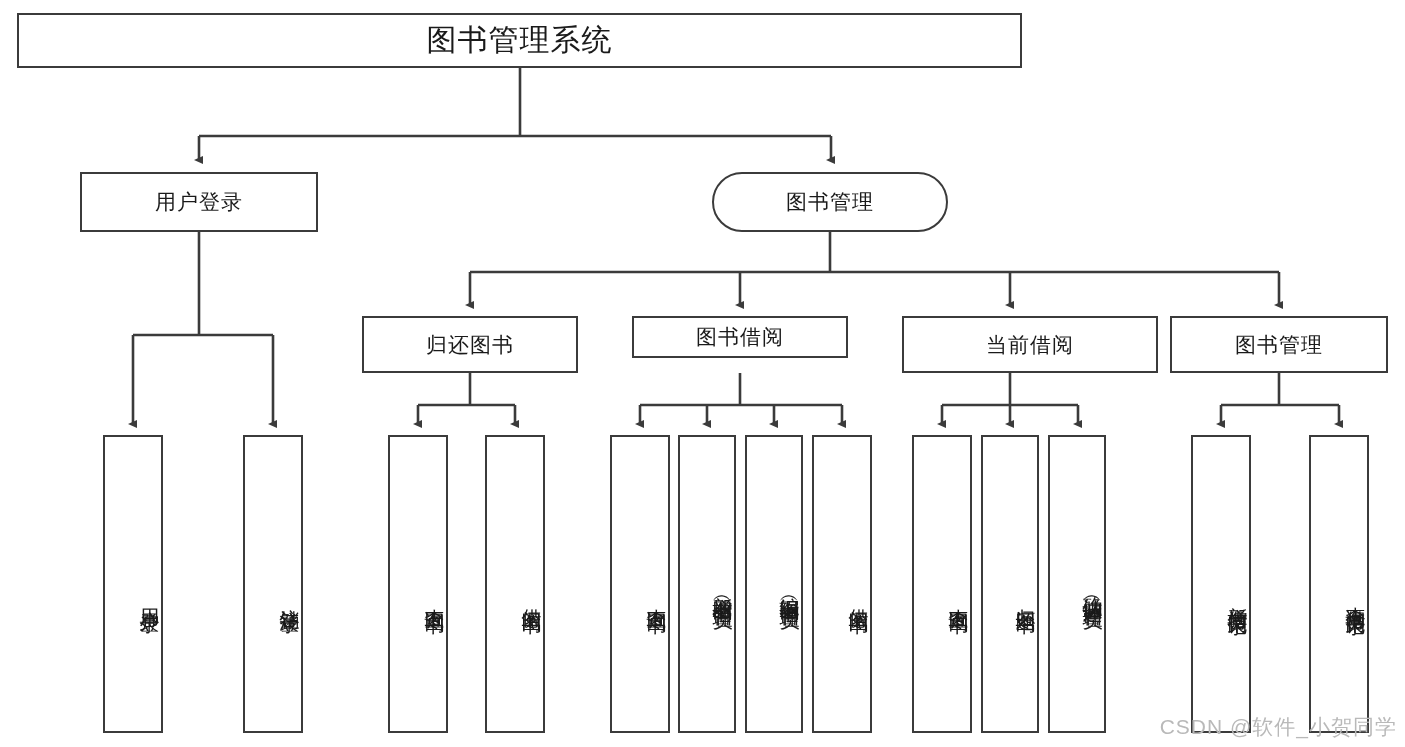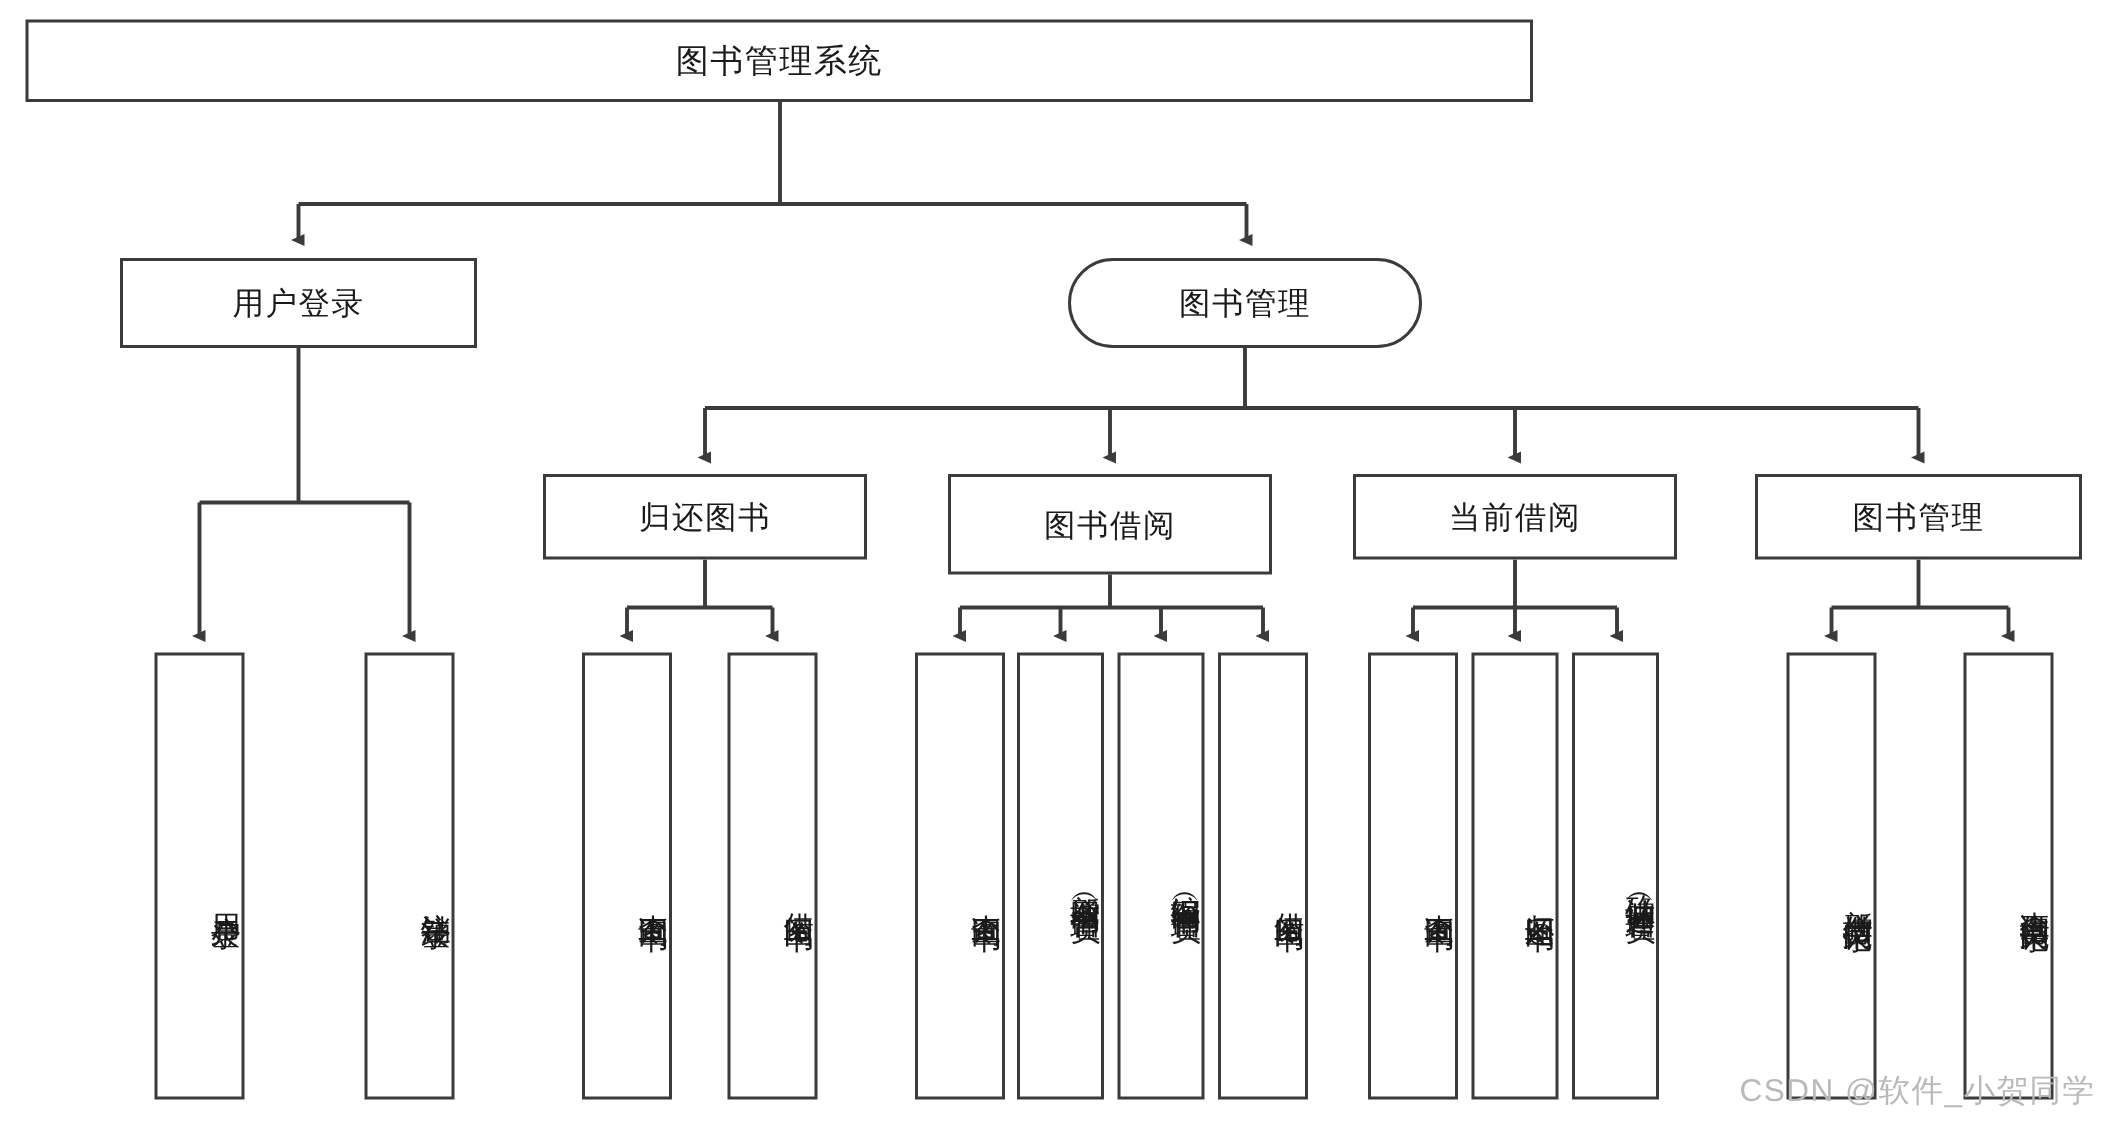--- a/index.html
+++ b/index.html
@@ -17,21 +17,21 @@
     box-sizing:border-box;
     background:#ffffff;
     border:2.5px solid #3b3b3b;
     display:flex;
     align-items:center;
     justify-content:center;
     color:#1a1a1a;
     letter-spacing:1px;
   }
   .node.h{ font-size:21px; }
-  .node.root{ font-size:22px; }
+  .node.root{ font-size:30px; }
   .node.leaf{
     writing-mode:vertical-rl;
     text-orientation:upright;
     font-size:20px;
     align-items:flex-start;
     justify-content:center;
     padding-top:26px;
     line-height:1.18;
     letter-spacing:2px;
   }
@@ -105,22 +105,22 @@
       <path d="M1339,405 L1339,424" marker-end="url(#arrow)"></path>
     </g>
   </svg>
 
   <div class="node root" style="left:17px;top:13px;width:1005px;height:55px;">图书管理系统</div>
 
   <div class="node h" style="left:80px;top:172px;width:238px;height:60px;">用户登录</div>
   <div class="node h" style="left:712px;top:172px;width:236px;height:60px;border-radius:30px;">图书管理</div>
 
   <div class="node h" style="left:362px;top:316px;width:216px;height:57px;">归还图书</div>
-  <div class="node h" style="left:632px;top:316px;width:216px;height:67px;">图书借阅</div>
-  <div class="node h" style="left:902px;top:316px;width:216px;height:57px;">当前借阅</div>
+  <div class="node h" style="left:632px;top:316px;width:216px;height:42px;">图书借阅</div>
+  <div class="node h" style="left:902px;top:316px;width:256px;height:57px;">当前借阅</div>
   <div class="node h" style="left:1170px;top:316px;width:218px;height:57px;">图书管理</div>
 
   <div class="node leaf" style="left:103px;top:435px;width:60px;height:298px;">
     <span class="leaf-text">用户登录</span>
   </div>
   <div class="node leaf" style="left:243px;top:435px;width:60px;height:298px;">
     <span class="leaf-text">注销登录</span>
   </div>
 
   <div class="node leaf" style="left:388px;top:435px;width:60px;height:298px;">

